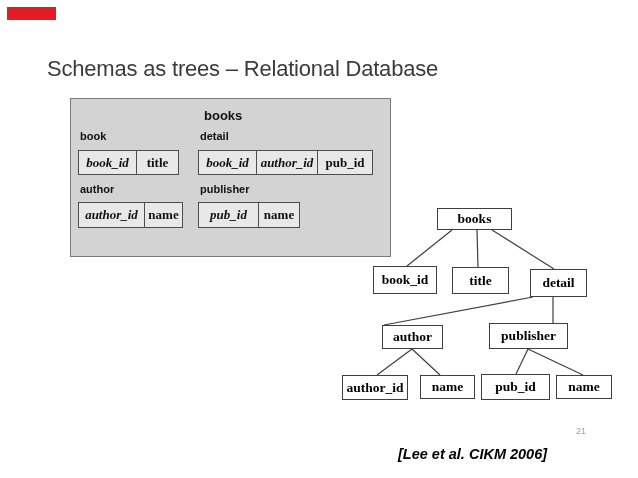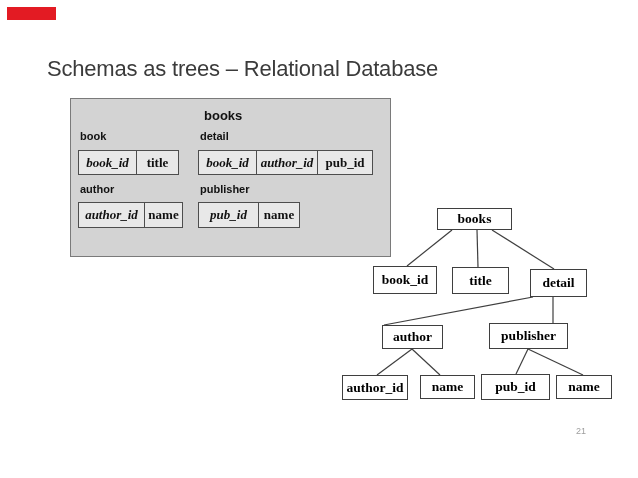--- a/index.html
+++ b/index.html
@@ -114,15 +114,16 @@
   <div class="tree-node n-book_id">book_id</div>
   <div class="tree-node n-title">title</div>
   <div class="tree-node n-detail">detail</div>
   <div class="tree-node n-author">author</div>
   <div class="tree-node n-publisher">publisher</div>
   <div class="tree-node n-author_id">author_id</div>
   <div class="tree-node n-name1">name</div>
   <div class="tree-node n-pub_id">pub_id</div>
   <div class="tree-node n-name2">name</div>
 
+  <div class="citation">[Lee et al. CIKM 2006]</div>
   <div class="page-number">21</div>
 
 </div>
 
 </body></html>

